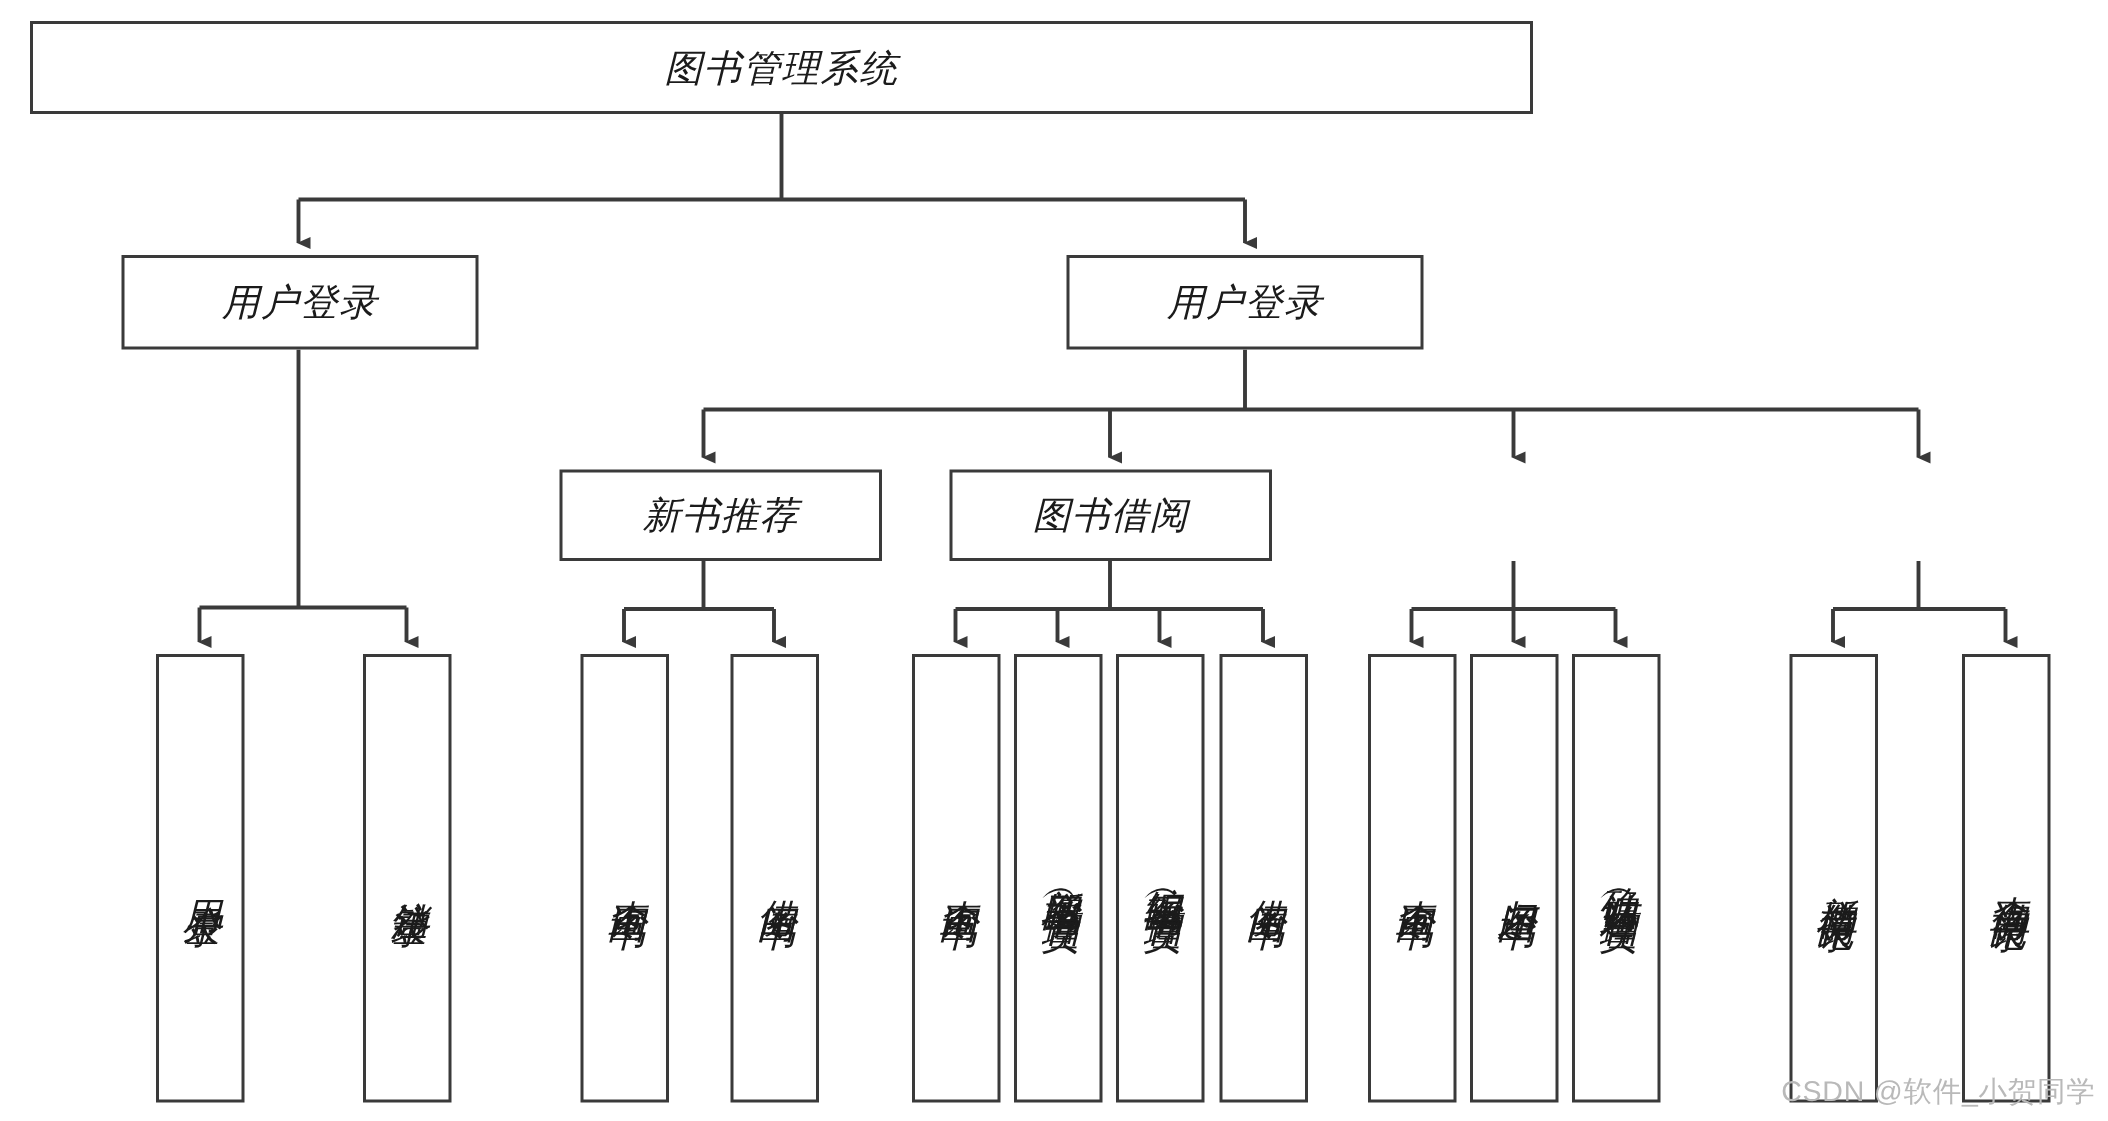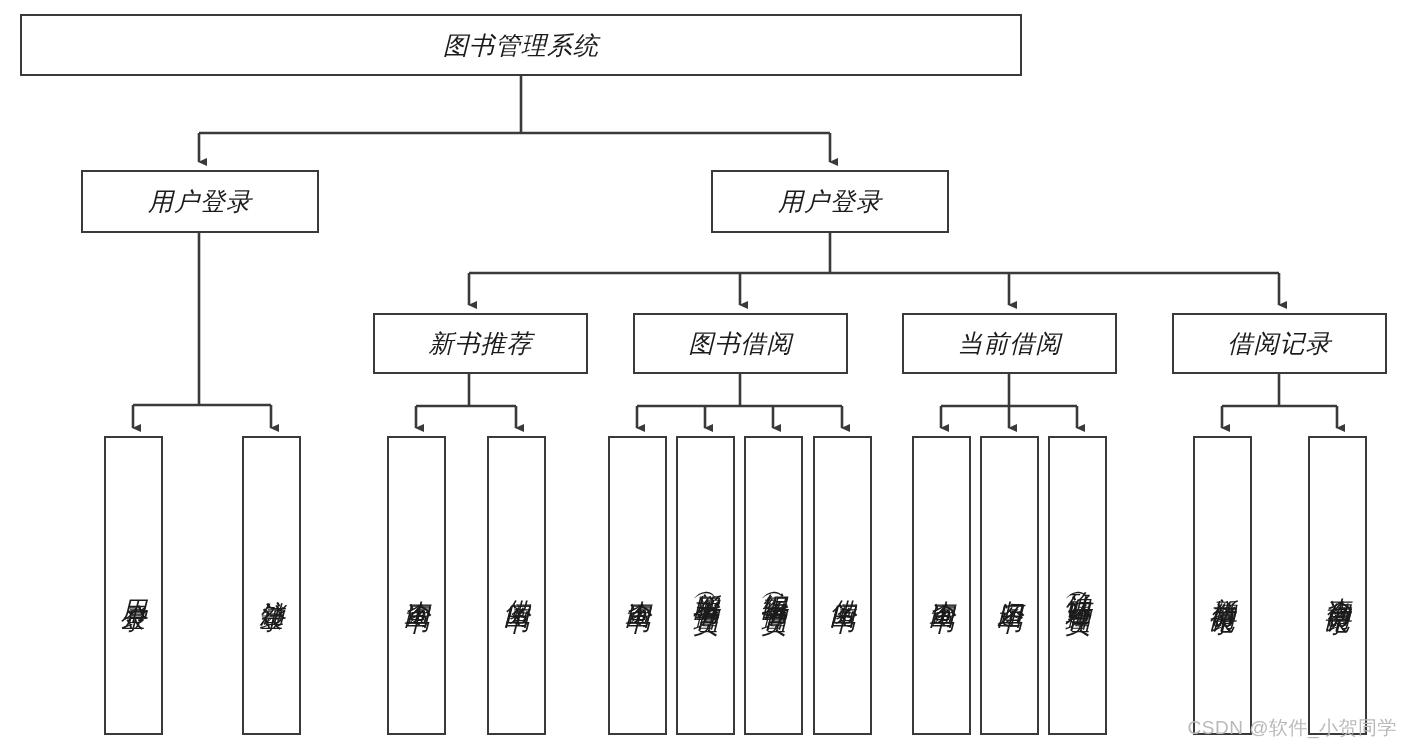--- a/index.html
+++ b/index.html
@@ -134,26 +134,20 @@
   <div class="node horiz" style="left:711px; top:170px; width:238px; height:63px;">
     <span>用户登录</span>
   </div>
 
   <div class="node horiz" style="left:362px; top:313px; width:215px; height:61px;margin-left:11px;">
     <span>新书推荐</span>
   </div>
   <div class="node horiz" style="left:633px; top:313px; width:215px; height:61px;align-items:center;">
     <span>图书借阅</span>
   </div>
-  <div class="node horiz" style="left:902px; top:313px; width:215px; height:61px;">
-    <span>当前借阅</span>
-  </div>
-  <div class="node horiz" style="left:1172px; top:313px; width:215px; height:61px;">
-    <span>借阅记录</span>
-  </div>
 
   <div class="node vert" style="left:104px; top:436px; width:59px; height:299px;">
     <span class="vtext">用户登录</span>
   </div>
   <div class="node vert" style="left:242px; top:436px; width:59px; height:299px;">
     <span class="vtext">注销登录</span>
   </div>
 
   <div class="node vert" style="left:387px; top:436px; width:59px; height:299px;">
     <span class="vtext">查询图书</span>

